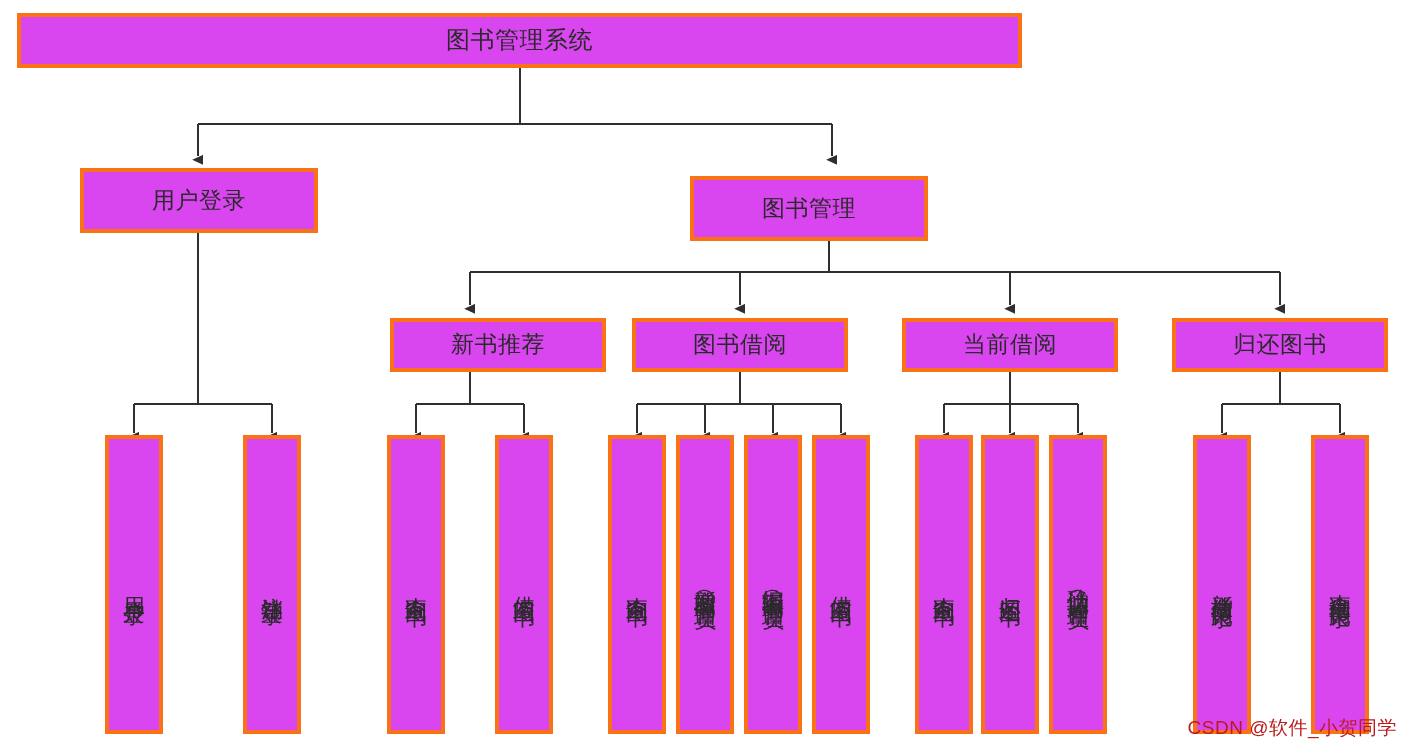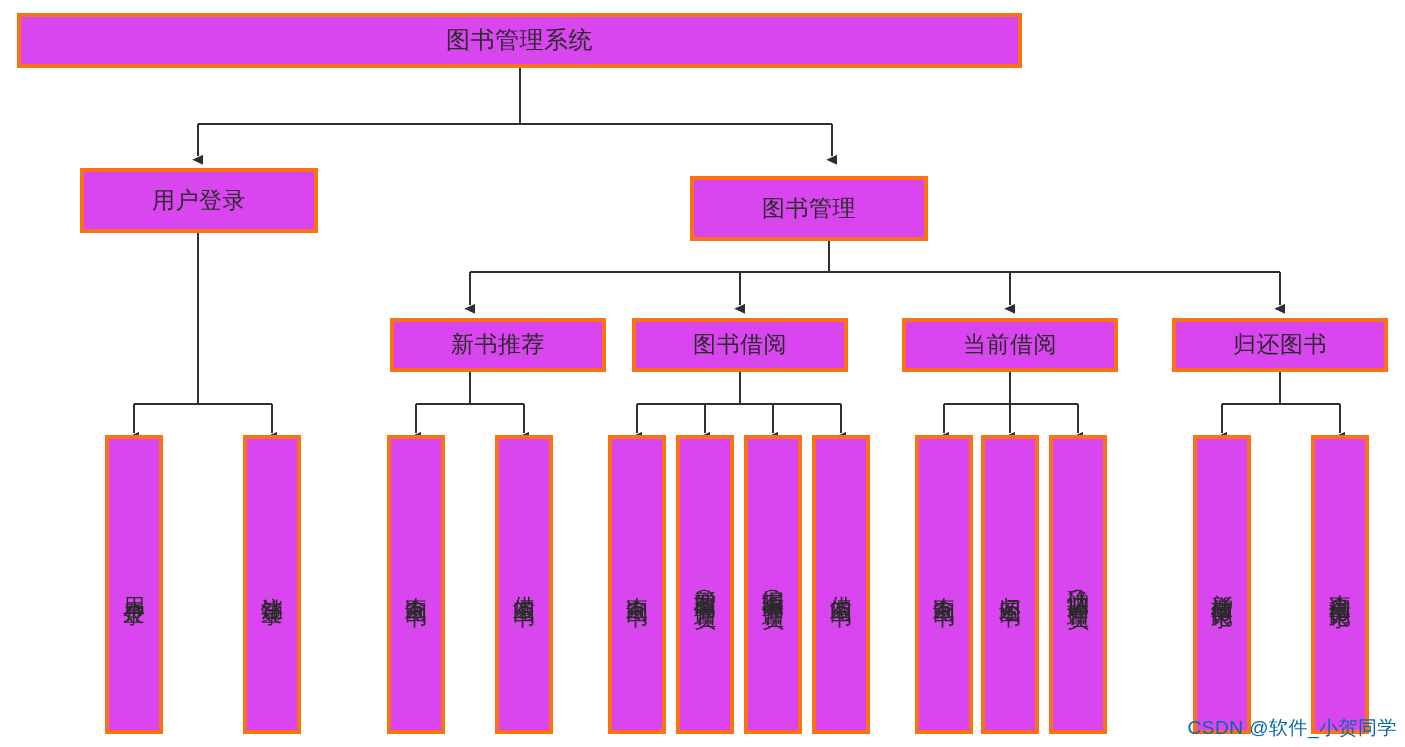--- a/index.html
+++ b/index.html
@@ -59,21 +59,21 @@
     text-orientation: upright;
     font-size: 22px;
     letter-spacing: 3px;
     line-height: 1;
   }
   .watermark {
     position: absolute;
     right: 8px;
     bottom: 6px;
     font-size: 19px;
-    color: #0369a1;
+    color: #b91c1c;
     white-space: nowrap;
     letter-spacing: 0.5px;
   }
 </style>
 </head>
 <body>
 
 <div id="diagram-root">
 
   <svg id="connectors" viewBox="0 0 1405 747" xmlns="http://www.w3.org/2000/svg">

